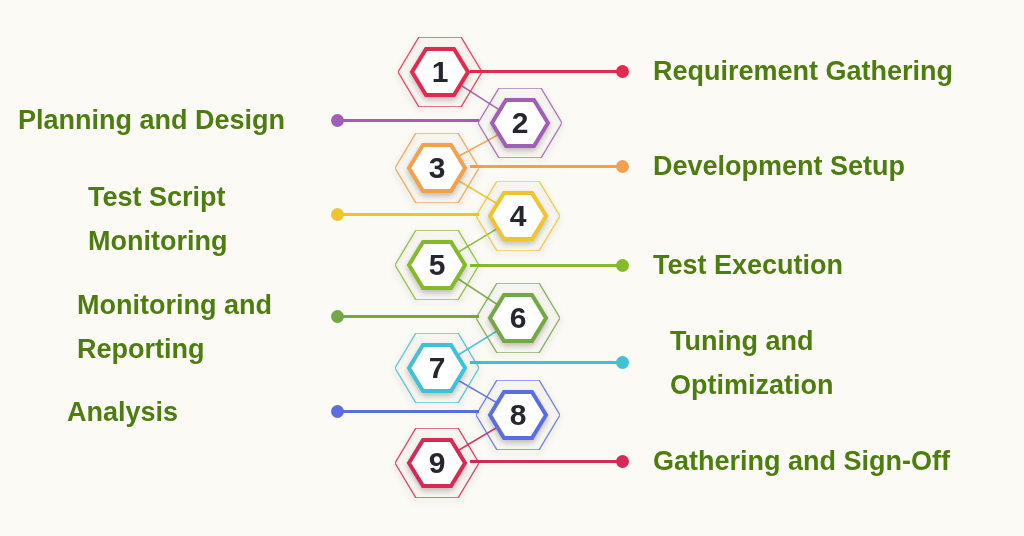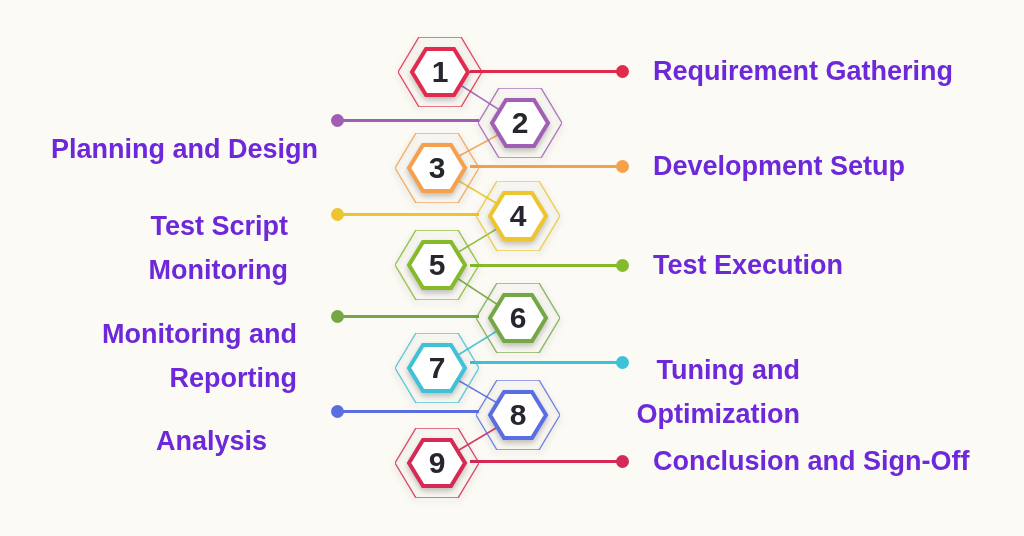--- a/index.html
+++ b/index.html
@@ -28,25 +28,25 @@
   .hex svg{position:absolute;left:0;top:0;filter:drop-shadow(0 3px 3px rgba(60,60,60,.35));}
   .hex .outer{fill:none;stroke:var(--c);stroke-width:1.4;opacity:.85;}
   .hex .inner{fill:#ffffff;stroke:var(--c);stroke-width:4;}
   .num{
     position:absolute;left:0;top:0;width:84px;height:70px;
     display:flex;align-items:center;justify-content:center;
     font-size:30px;font-weight:700;color:#26262e;z-index:3;
   }
   .label{
     position:absolute;z-index:1;
-    font-size:27px;font-weight:700;color:#6d28d9;
+    font-size:27px;font-weight:700;color:#4d7c0f;
     line-height:44px;
   }
   .label.right-single{white-space:nowrap;text-align:left;}
-  .label.center{text-align:right;margin-top:29px;}
+  .label.center{text-align:left;}
 </style>
 </head>
 <body style="background: rgb(252, 250, 244);">
 
 <div class="canvas">
 
   <svg class="chain" width="1024" height="536">
     <line x1="440" y1="72" x2="520" y2="123" stroke="#a05fb5"></line>
     <line x1="520" y1="123" x2="437" y2="168" stroke="#f5a04c"></line>
     <line x1="437" y1="168" x2="518" y2="216" stroke="#eec52f"></line>
@@ -138,21 +138,21 @@
   <div class="step" style="--c: #3fc1d8;">
     <div class="line" style="left:470px;top:361px;width:152px"></div>
     <div class="dot" style="left:616px;top:356px"></div>
     <div class="hex" style="left:395px;top:333px">
       <svg width="84" height="70">
         <polygon class="outer" points="0,35 21,0 63,0 84,35 63,70 21,70"></polygon>
         <polygon class="inner" points="14,35 28,12 56,12 70,35 56,58 28,58"></polygon>
       </svg>
       <div class="num">7</div>
     </div>
-    <div class="label center" style="left:620px;top:319px;width:180px">Tuning and Optimization</div>
+    <div class="label center" style="left:670px;top:319px;width:180px">Tuning and Optimization</div>
   </div>
 
   <div class="step" style="--c: #5b6ee1;">
     <div class="line" style="left:337px;top:410px;width:142px"></div>
     <div class="dot" style="left:331px;top:405px"></div>
     <div class="hex" style="left:476px;top:380px">
       <svg width="84" height="70">
         <polygon class="outer" points="0,35 21,0 63,0 84,35 63,70 21,70"></polygon>
         <polygon class="inner" points="14,35 28,12 56,12 70,35 56,58 28,58"></polygon>
       </svg>
@@ -164,16 +164,16 @@
   <div class="step" style="--c: #d42a55;">
     <div class="line" style="left:470px;top:460px;width:152px"></div>
     <div class="dot" style="left:616px;top:455px"></div>
     <div class="hex" style="left:395px;top:428px">
       <svg width="84" height="70">
         <polygon class="outer" points="0,35 21,0 63,0 84,35 63,70 21,70"></polygon>
         <polygon class="inner" points="14,35 28,12 56,12 70,35 56,58 28,58"></polygon>
       </svg>
       <div class="num">9</div>
     </div>
-    <div class="label right-single" style="left:653px;top:439px">Conclusion and Sign-Off</div>
+    <div class="label right-single" style="left:653px;top:439px">Gathering and Sign-Off</div>
   </div>
 
 </div>
 
 </body></html>

